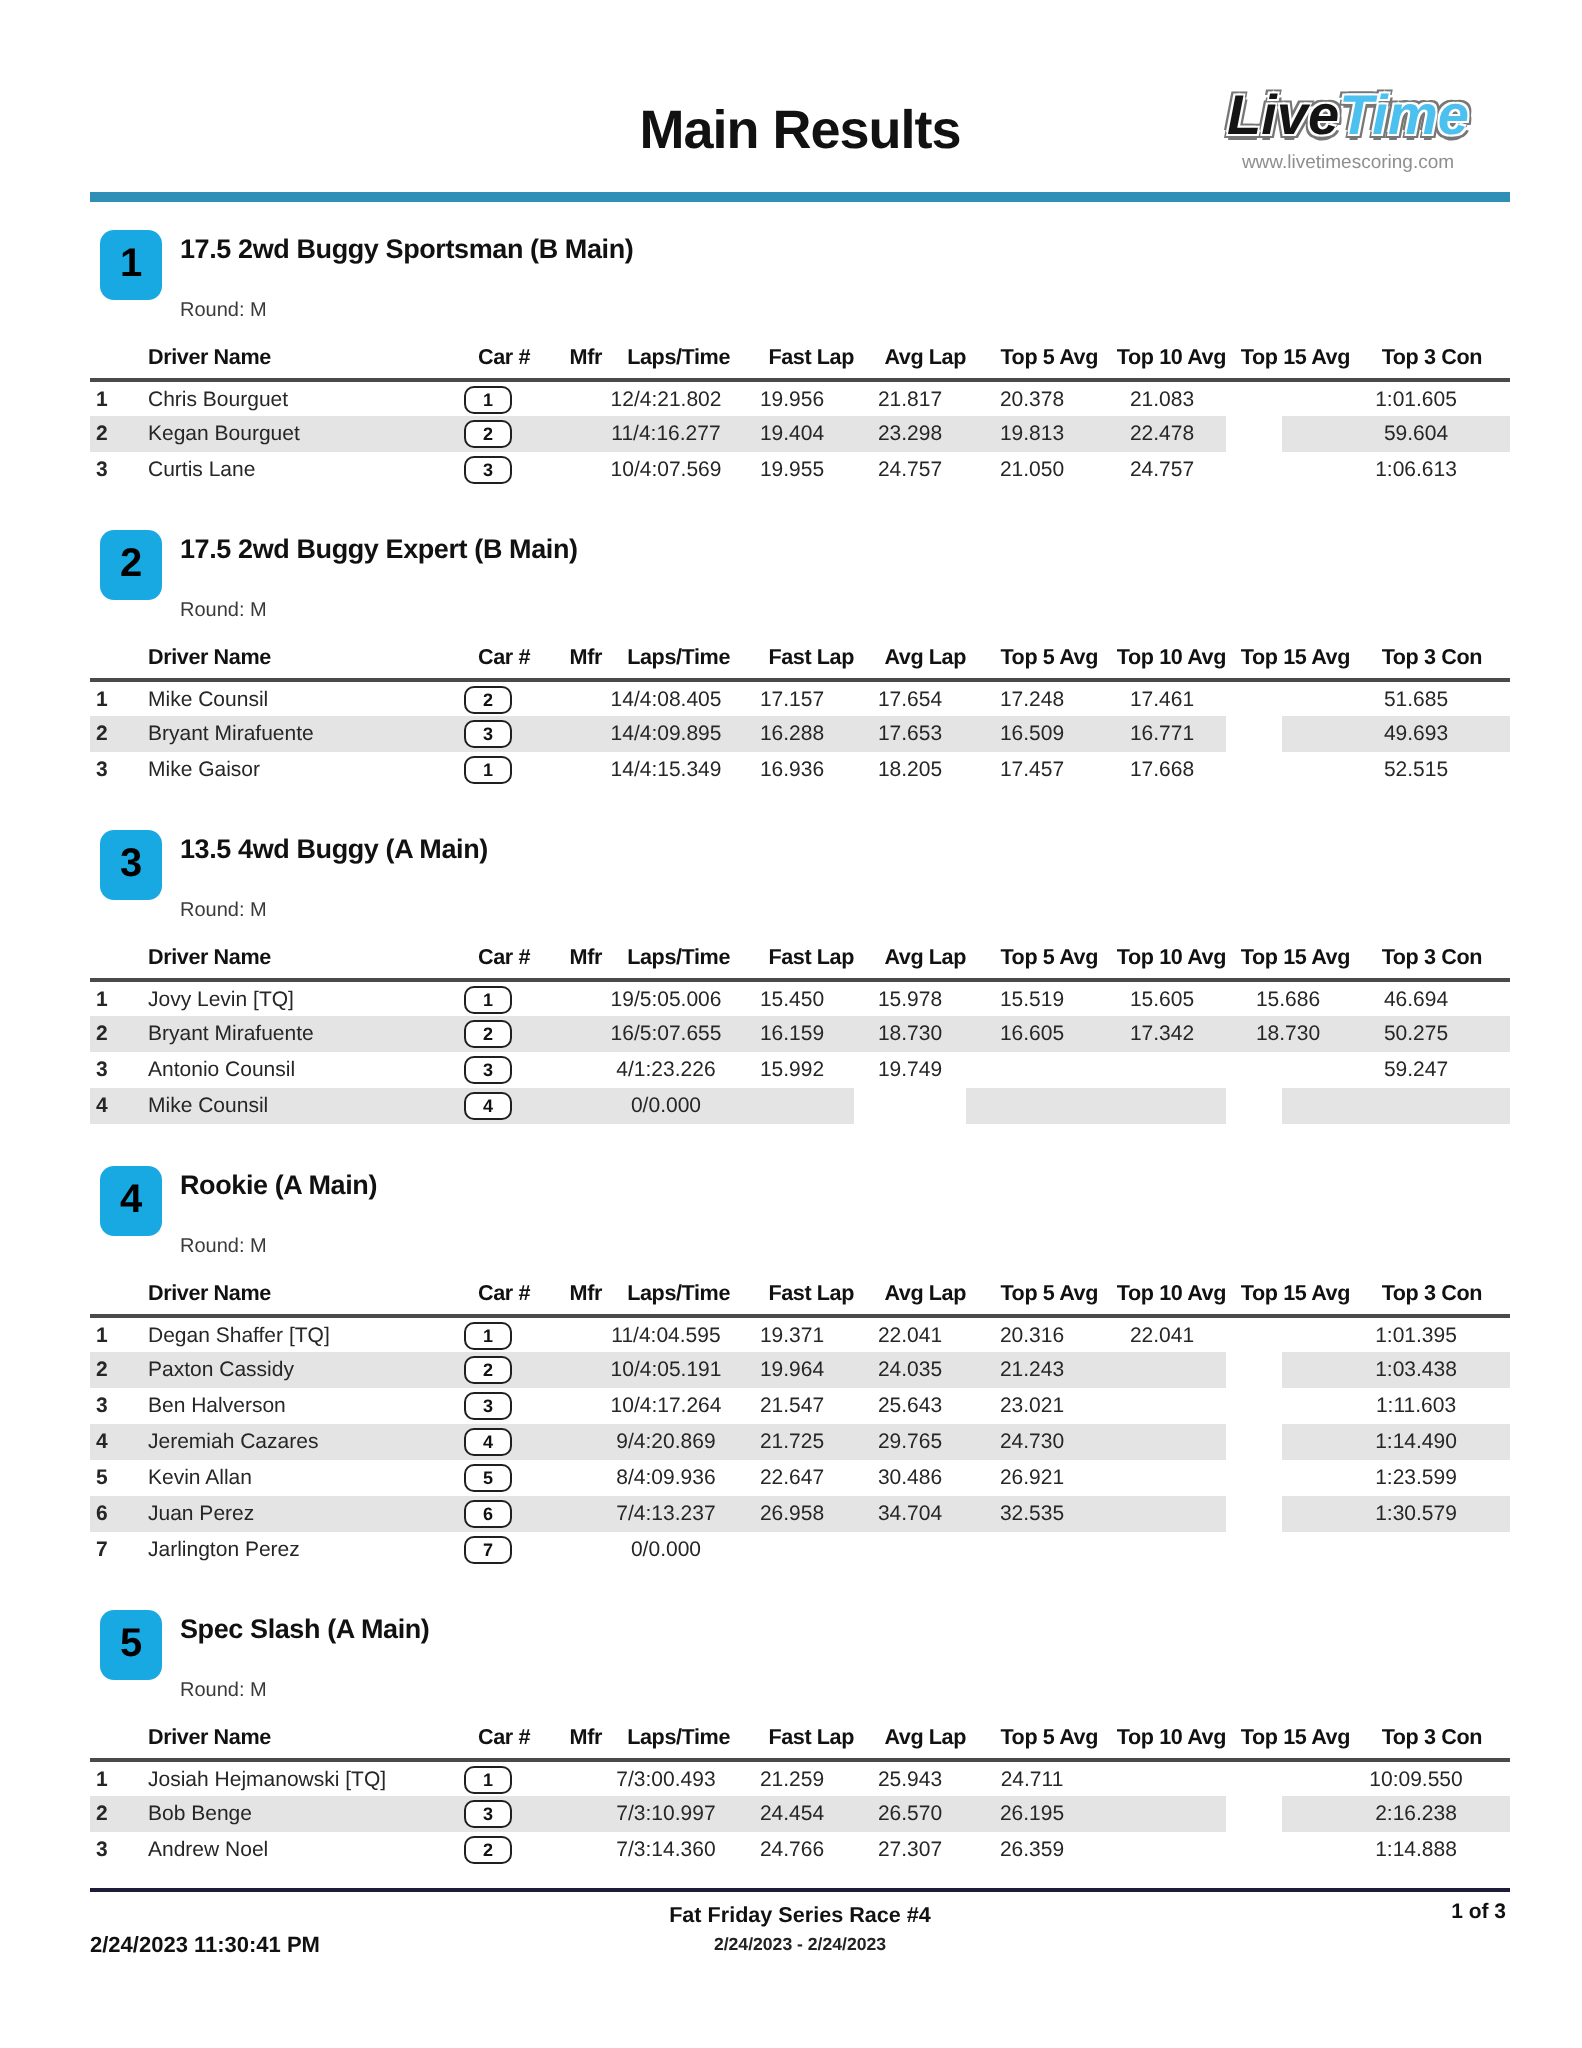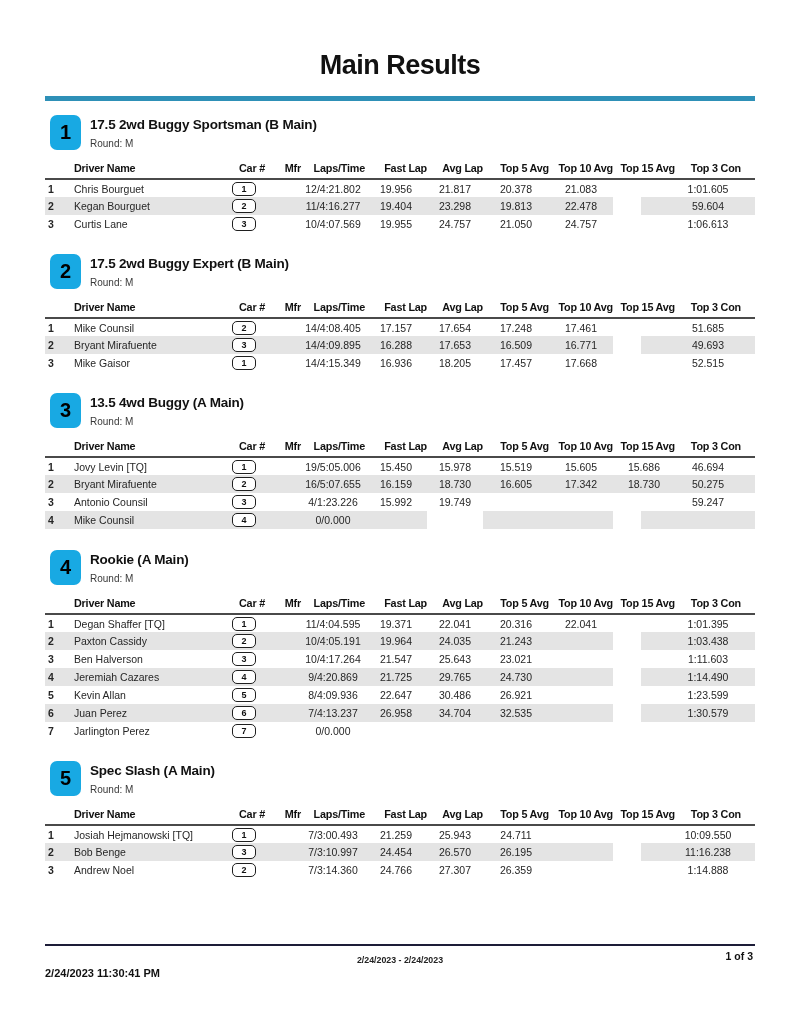--- a/index.html
+++ b/index.html
@@ -23,21 +23,21 @@
   .lt-time { color:#4cc1ef; }
   .logo-url { font-size:9.5px; color:#8f8f8f; margin-top:4px; }
   .rule { height:5px; background:#2e90b7; margin-bottom:14px; }
 
   
   .section { margin-bottom:21px; }
   .sec-head { display:flex; gap:9px; margin-left:5px; margin-bottom:10px; }
   .sec-num { width:31px; height:35px; background:#18a9e3; border-radius:7px;
     color:#000; font-weight:700; font-size:20px; display:flex; align-items:center; justify-content:center; flex:0 0 auto; }
   .sec-title { font-size:13.5px; font-weight:700; color:#111; padding-top:2px; letter-spacing:-0.2px; }
-  .sec-round { font-size:10px; color:#3a3a3a; margin-top:6px; }
+  .sec-round { font-size:10px; color:#3a3a3a; margin-top:18px; }
 
   table.results { width:710px; border-collapse:collapse; table-layout:fixed; }
   th { font-size:10.8px; font-weight:700; color:#111; text-align:right;
     padding:2px 0 4px; border-bottom:2px solid #4a4a4a; letter-spacing:-0.2px; white-space:nowrap; }
   th.c-driver { text-align:left; padding-left:9px; }
   th.c-pos { text-align:left; }
   td { height:18px; font-size:10.5px; text-align:center; white-space:nowrap; overflow:hidden; }
   td.c-driver { text-align:left; padding-left:9px; }
   td.c-pos { text-align:left; padding-left:3px; font-weight:700; }
   tr.shade td { background:#e4e4e4; }
@@ -55,20 +55,24 @@
   .f-dates { font-size:8.8px; font-weight:700; color:#222; margin-top:3px; }
   .f-right { position:absolute; right:2px; top:4px; font-size:10.5px; font-weight:700; color:#111; }
 </style>
 </head>
 <body>
 
 <div class="page">
   <div class="content">
     <div class="report-header">
       <div class="page-title">Main Results</div>
+      <div class="logo">
+        <div class="logo-text"><span class="lt-live">Live</span><span class="lt-time">Time</span></div>
+        <div class="logo-url">www.livetimescoring.com</div>
+      </div>
     </div>
     <div class="rule"></div>
     <div id="sections">
         <div class="section">
           <div class="sec-head">
             <div class="sec-num">1</div>
             <div>
               <div class="sec-title">17.5 2wd Buggy Sportsman  (B Main)</div>
               <div class="sec-round">Round: M</div>
             </div>
@@ -533,21 +537,21 @@
                 <td class="c-pos">2</td>
                 <td class="c-driver">Bob Benge</td>
                 <td class="c-car"><span class="car-badge">3</span></td>
                 <td class="c-mfr"></td>
                 <td class="c-laps">7/3:10.997</td>
                 <td class="c-fast">24.454</td>
                 <td class="c-avg">26.570</td>
                 <td class="c-top5">26.195</td>
                 <td class="c-top10"></td>
                 <td class="c-top15 notch"></td>
-                <td class="c-top3">11:16.238</td>
+                <td class="c-top3">2:16.238</td>
                 <td class="c-fill"></td>
               </tr>
               <tr>
                 <td class="c-pos">3</td>
                 <td class="c-driver">Andrew Noel</td>
                 <td class="c-car"><span class="car-badge">2</span></td>
                 <td class="c-mfr"></td>
                 <td class="c-laps">7/3:14.360</td>
                 <td class="c-fast">24.766</td>
                 <td class="c-avg">27.307</td>
@@ -559,17 +563,18 @@
               </tr>
             </tbody>
           </table>
         </div>
       </div>
   </div>
 
   <div class="footer">
     <span class="f-left">2/24/2023 11:30:41 PM</span>
     <div class="f-center">
+      <div class="f-event">Fat Friday Series Race #4</div>
       <div class="f-dates">2/24/2023 - 2/24/2023</div>
     </div>
     <span class="f-right">1 of 3</span>
   </div>
 </div>
 
 </body></html>

